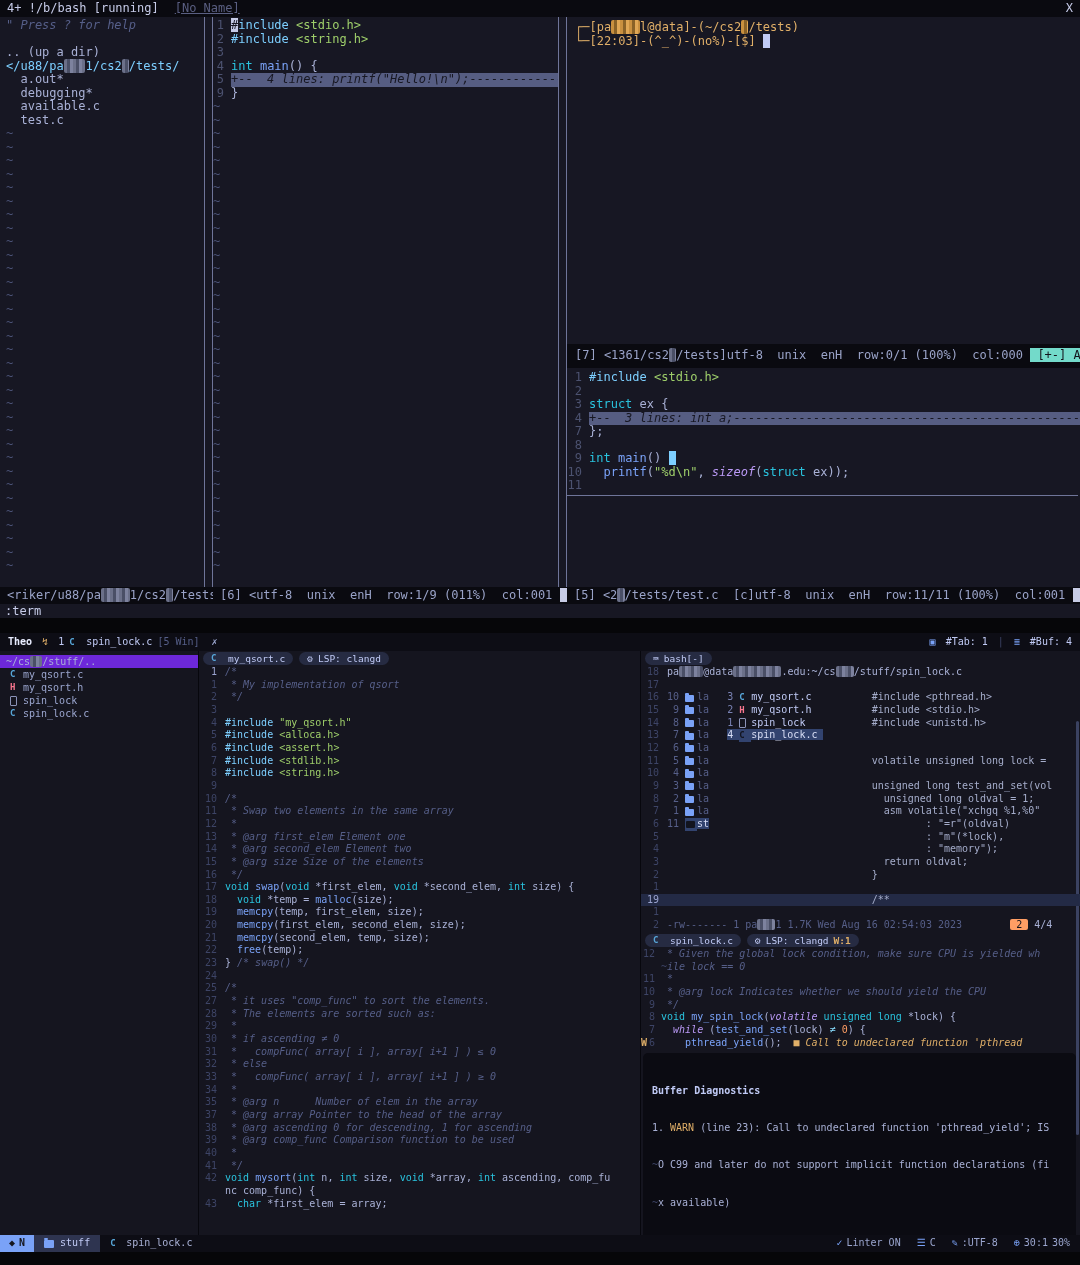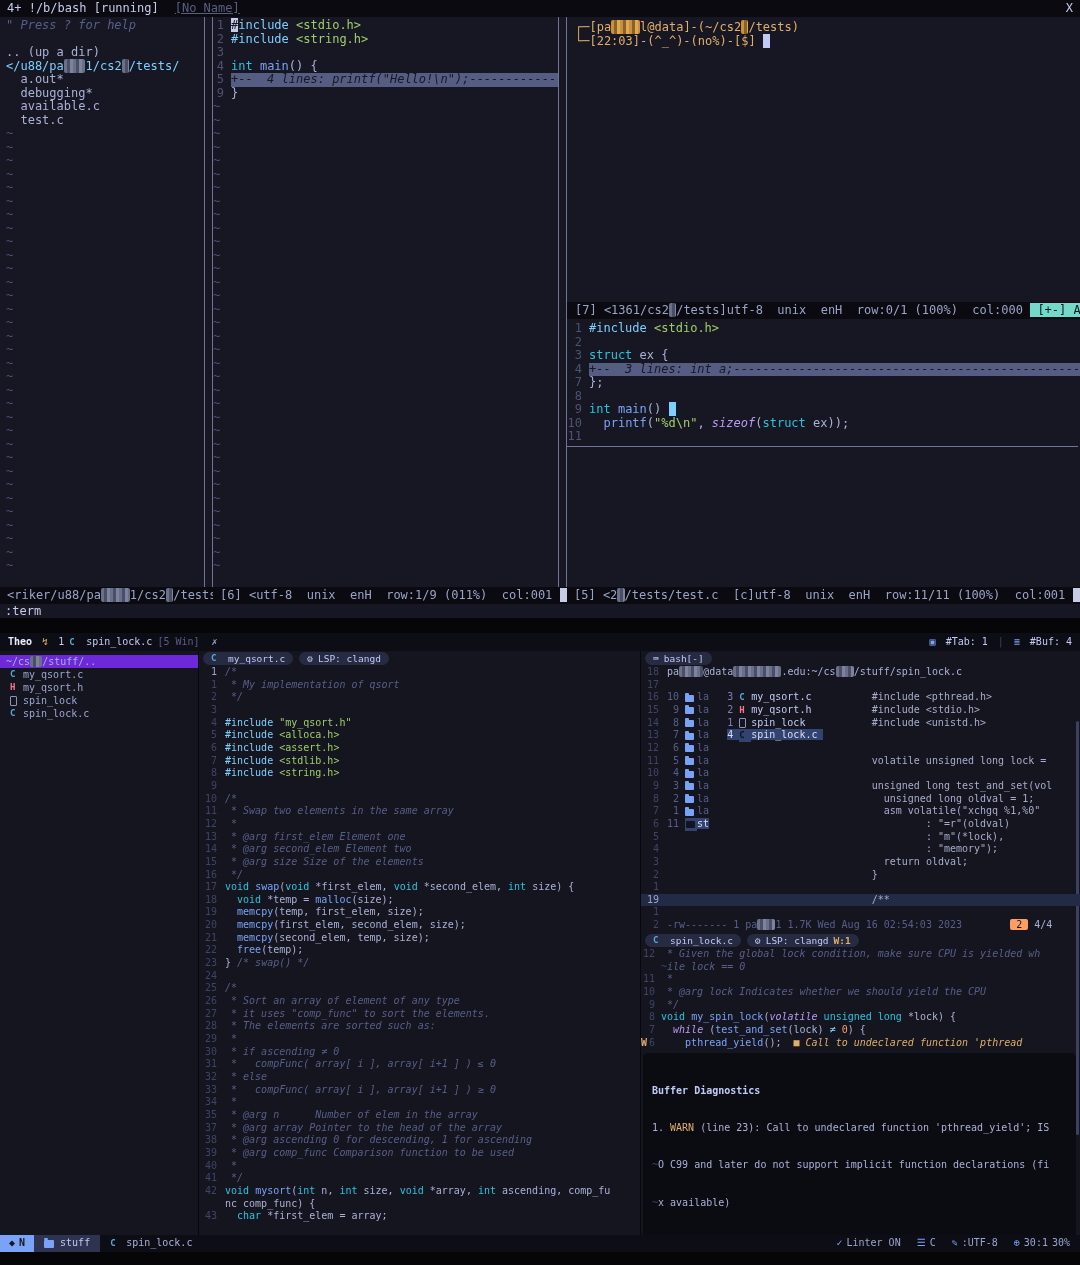--- a/index.html
+++ b/index.html
@@ -10,22 +10,22 @@
   .top{position:absolute;left:0;top:0;width:1080px;height:618px;background:#171723;font-size:12px;line-height:13.5px;color:#9aa3c8}
   .t-tabline{height:17px;background:#0a0a10;color:#c6cbe8;display:flex;align-items:center;padding:0 7px;gap:16px;white-space:pre}
   .t-tab.inactive{color:#5a5f82;text-decoration:underline}
   .t-close{margin-left:auto;color:#c6cbe8}
   .t-main{position:absolute;top:17px;left:0;right:0;bottom:31px;display:flex}
   .pane{overflow:hidden;position:relative}
   .netrw{width:204px;padding:2px 0 0 6px}
   .vsep{width:9px;border-left:1px solid #6f7599;border-right:1px solid #6f7599;flex:0 0 auto}
   .ed1{width:345px;padding-top:2px}
   .rightcol{width:513px;display:flex;flex-direction:column}
-  .term{height:285px;padding:4px 0 4px 8px}
-  .statusline{height:17px;background:#0a0a10;display:flex;align-items:center;justify-content:space-between;padding:5px 8px;color:#9aa3c8;white-space:pre}
+  .term{height:327px;padding:4px 0 4px 8px}
+  .statusline{height:17px;background:#0a0a10;display:flex;align-items:center;justify-content:space-between;padding:12px 8px;color:#9aa3c8;white-space:pre}
   .ed2{flex:1;padding-top:3px}
   .hborder{border-top:1px solid #6f7599;margin-top:2px;margin-right:2px}
   .t-statusrow{position:absolute;left:0;bottom:14px;height:17px;display:flex}
   .sseg{background:#0a0a10;display:flex;align-items:center;justify-content:space-between;padding:0 7px;white-space:pre}
   .sseg.w1{width:213px}.sseg.w2{width:354px}.sseg.w3{width:513px}
   .cmdline{position:absolute;left:0;bottom:0;height:14px;width:100%;padding:0 5px;color:#c6cbe8;line-height:14px;background:#171723}
 
   
   .crow{display:flex;white-space:pre}
   .top .crow{height:13.5px;line-height:13.5px}
@@ -338,21 +338,20 @@
             <div class="crow"><span class="gut"><span class="ln">16</span></span><span class="ct"><span class="s-cm"> */</span></span></div>
             <div class="crow"><span class="gut"><span class="ln">17</span></span><span class="ct"><span class="s-ty">void</span><span class="s-tx"> </span><span class="s-fn">swap</span><span class="s-tx">(</span><span class="s-ty">void</span><span class="s-tx"> *first_elem, </span><span class="s-ty">void</span><span class="s-tx"> *second_elem, </span><span class="s-ty">int</span><span class="s-tx"> size) {</span></span></div>
             <div class="crow"><span class="gut"><span class="ln">18</span></span><span class="ct"><span class="s-tx">  </span><span class="s-ty">void</span><span class="s-tx"> *temp = </span><span class="s-fn">malloc</span><span class="s-tx">(size);</span></span></div>
             <div class="crow"><span class="gut"><span class="ln">19</span></span><span class="ct"><span class="s-tx">  </span><span class="s-fn">memcpy</span><span class="s-tx">(temp, first_elem, size);</span></span></div>
             <div class="crow"><span class="gut"><span class="ln">20</span></span><span class="ct"><span class="s-tx">  </span><span class="s-fn">memcpy</span><span class="s-tx">(first_elem, second_elem, size);</span></span></div>
             <div class="crow"><span class="gut"><span class="ln">21</span></span><span class="ct"><span class="s-tx">  </span><span class="s-fn">memcpy</span><span class="s-tx">(second_elem, temp, size);</span></span></div>
             <div class="crow"><span class="gut"><span class="ln">22</span></span><span class="ct"><span class="s-tx">  </span><span class="s-fn">free</span><span class="s-tx">(temp);</span></span></div>
             <div class="crow"><span class="gut"><span class="ln">23</span></span><span class="ct"><span class="s-tx">} </span><span class="s-cm">/* swap() */</span></span></div>
             <div class="crow"><span class="gut"><span class="ln">24</span></span><span class="ct"></span></div>
             <div class="crow"><span class="gut"><span class="ln">25</span></span><span class="ct"><span class="s-cm">/*</span></span></div>
-            <div class="crow"><span class="gut"><span class="ln">26</span></span><span class="ct"><span class="s-cm"> * Sort an array of element of any type</span></span></div>
             <div class="crow"><span class="gut"><span class="ln">27</span></span><span class="ct"><span class="s-cm"> * it uses "comp_func" to sort the elements.</span></span></div>
             <div class="crow"><span class="gut"><span class="ln">28</span></span><span class="ct"><span class="s-cm"> * The elements are sorted such as:</span></span></div>
             <div class="crow"><span class="gut"><span class="ln">29</span></span><span class="ct"><span class="s-cm"> *</span></span></div>
             <div class="crow"><span class="gut"><span class="ln">30</span></span><span class="ct"><span class="s-cm"> * if ascending ≠ 0</span></span></div>
             <div class="crow"><span class="gut"><span class="ln">31</span></span><span class="ct"><span class="s-cm"> *   compFunc( array[ i ], array[ i+1 ] ) ≤ 0</span></span></div>
             <div class="crow"><span class="gut"><span class="ln">32</span></span><span class="ct"><span class="s-cm"> * else</span></span></div>
             <div class="crow"><span class="gut"><span class="ln">33</span></span><span class="ct"><span class="s-cm"> *   compFunc( array[ i ], array[ i+1 ] ) ≥ 0</span></span></div>
             <div class="crow"><span class="gut"><span class="ln">34</span></span><span class="ct"><span class="s-cm"> *</span></span></div>
             <div class="crow"><span class="gut"><span class="ln">35</span></span><span class="ct"><span class="s-cm"> * @arg n      Number of elem in the array</span></span></div>
             <div class="crow"><span class="gut"><span class="ln">37</span></span><span class="ct"><span class="s-cm"> * @arg array Pointer to the head of the array</span></span></div>

